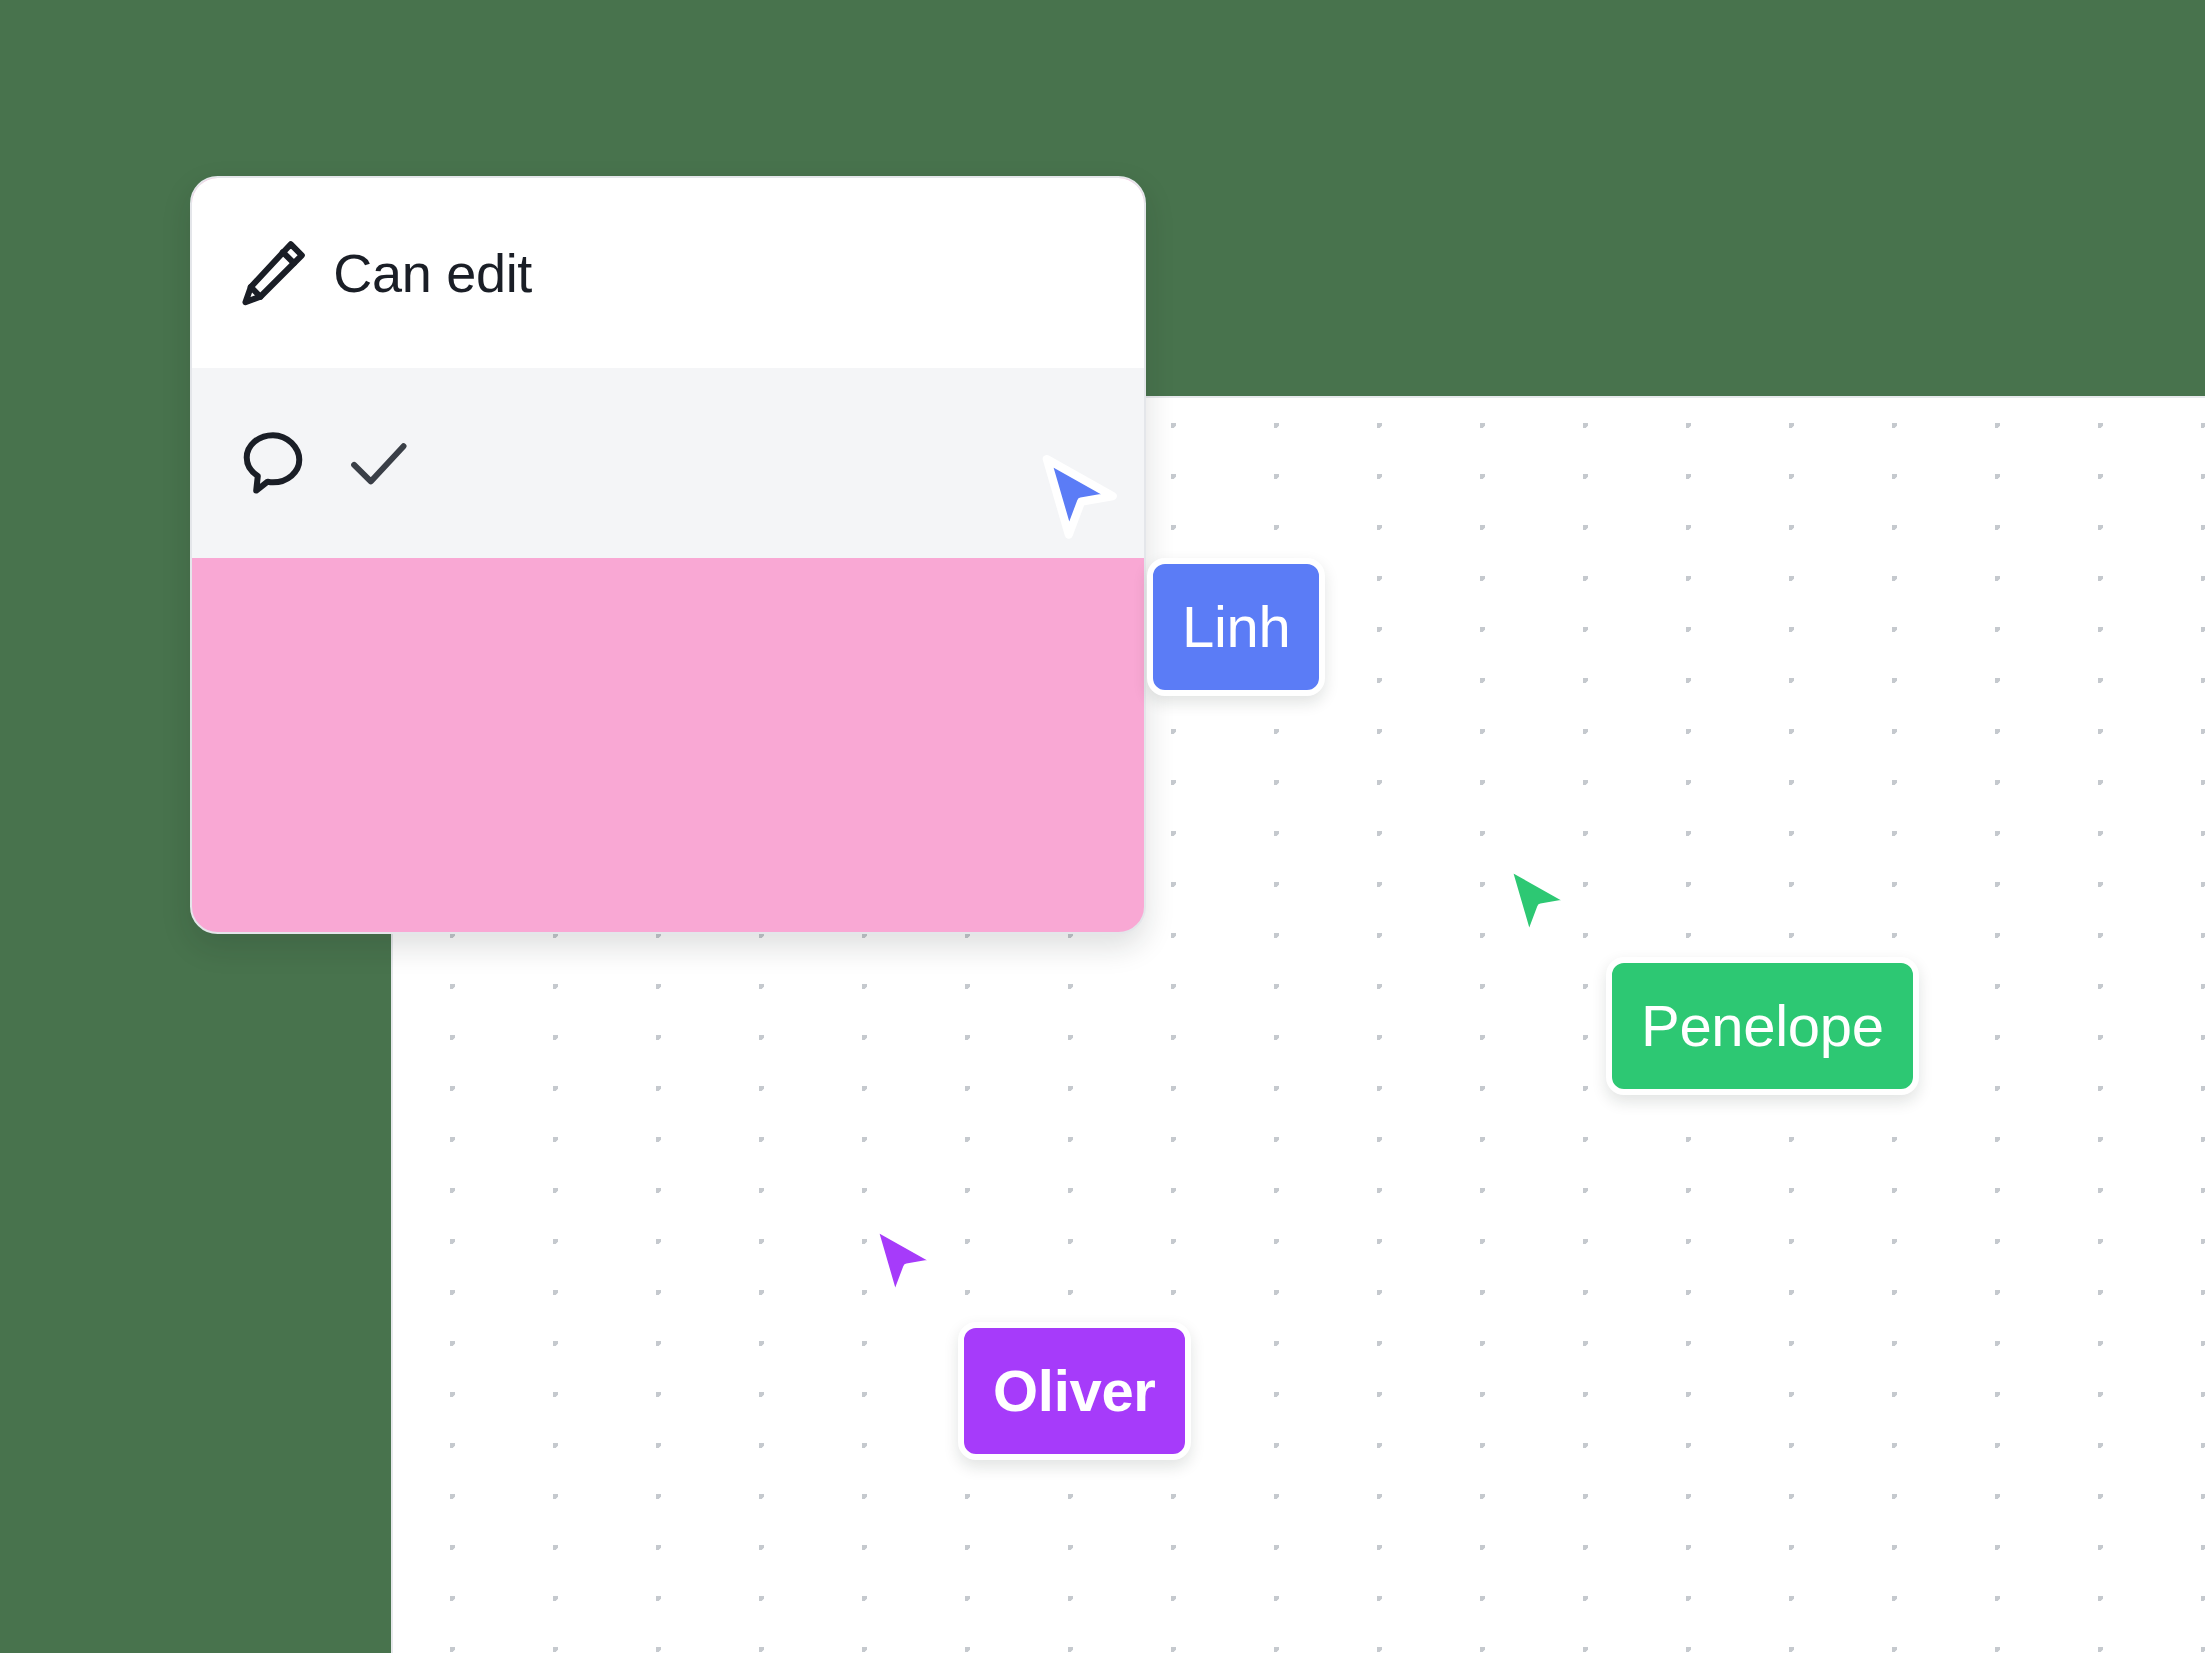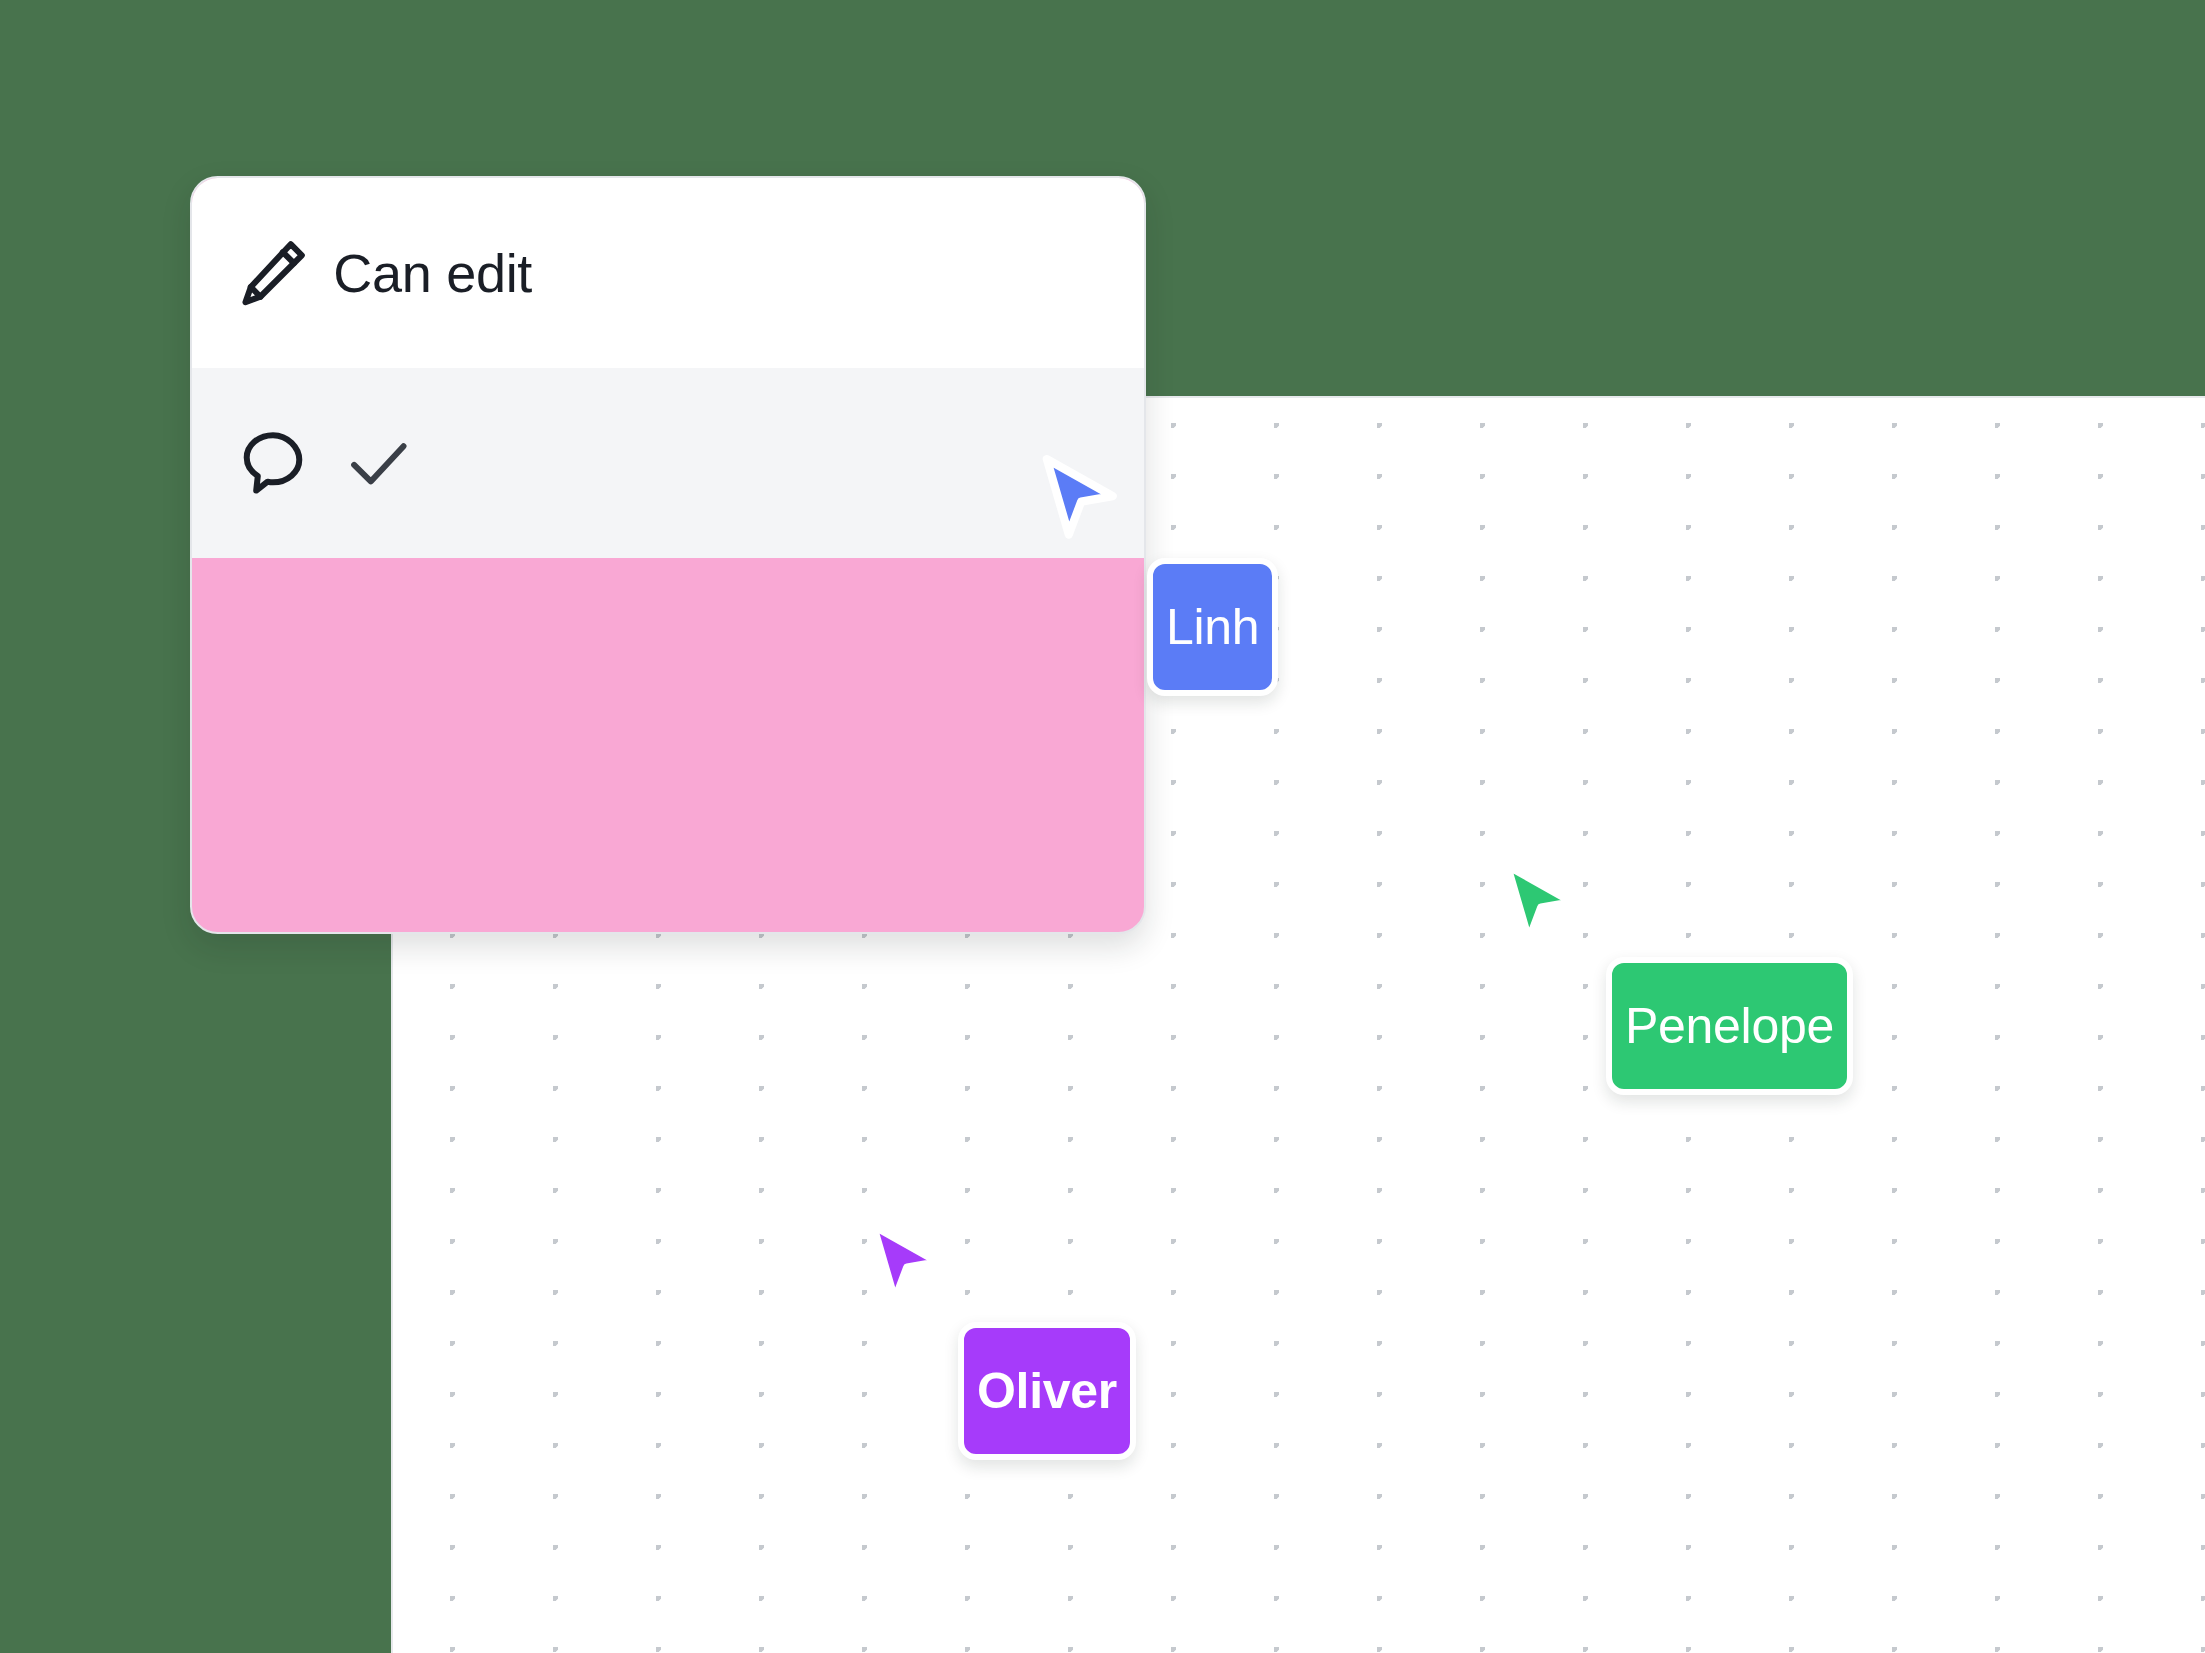--- a/index.html
+++ b/index.html
@@ -109,26 +109,26 @@
     height: 96px;
   }
   .cursor svg { display: block; overflow: visible; }
 
   .name-tag {
     position: absolute;
     display: inline-flex;
     align-items: center;
     justify-content: center;
     height: 138px;
-    padding: 0 13px;
+    padding: 0 29px;
     border-radius: 18px;
     border: 6.2px solid #FFFFFF;
     box-sizing: border-box;
     color: #FFFFFF;
-    font-size: 50px;
+    font-size: 58px;
     line-height: 1;
     letter-spacing: -0.3px;
     white-space: nowrap;
     box-shadow: 0 6.9px 15px rgba(20, 30, 25, 0.12);
   }
 
   .c-linh      { left: 1041px; top: 455px; }
   .t-linh      { left: 1147px; top: 558px; background: #5B7CF6; }
 
   .c-penelope  { left: 1501px; top: 861px; }

